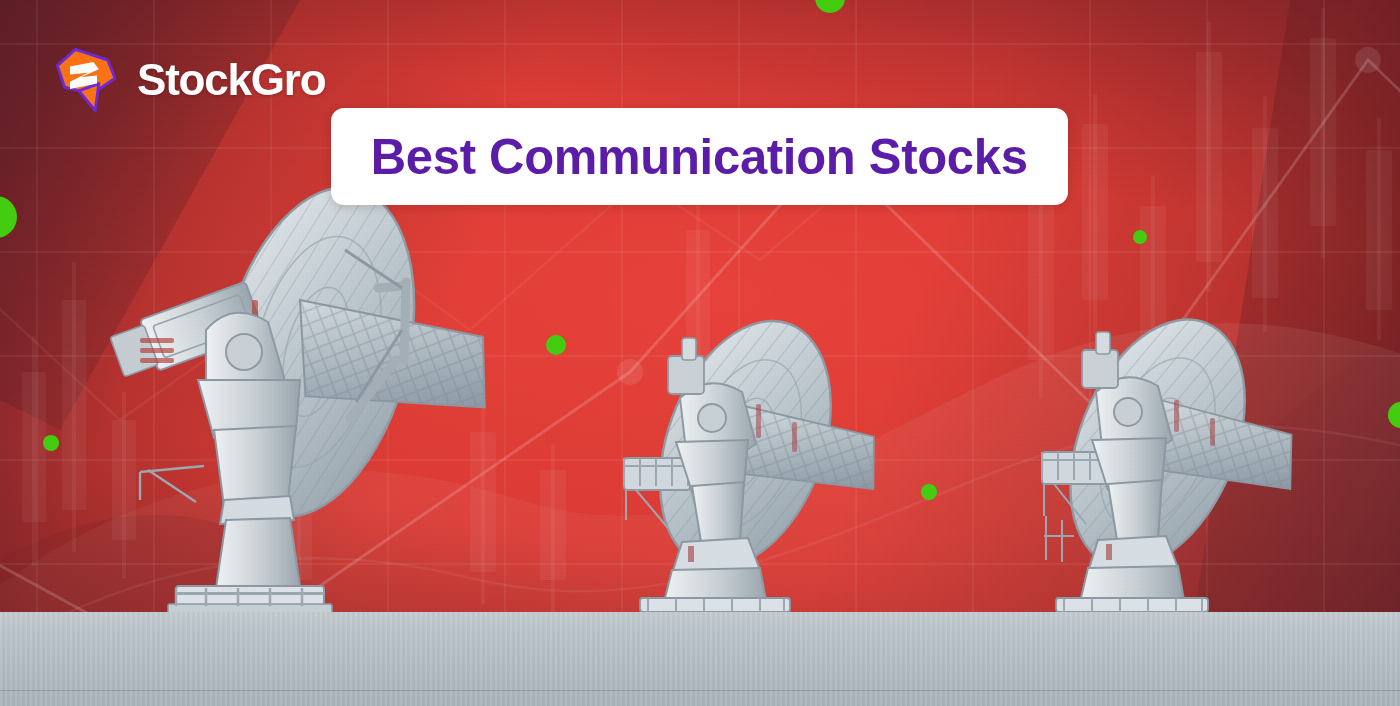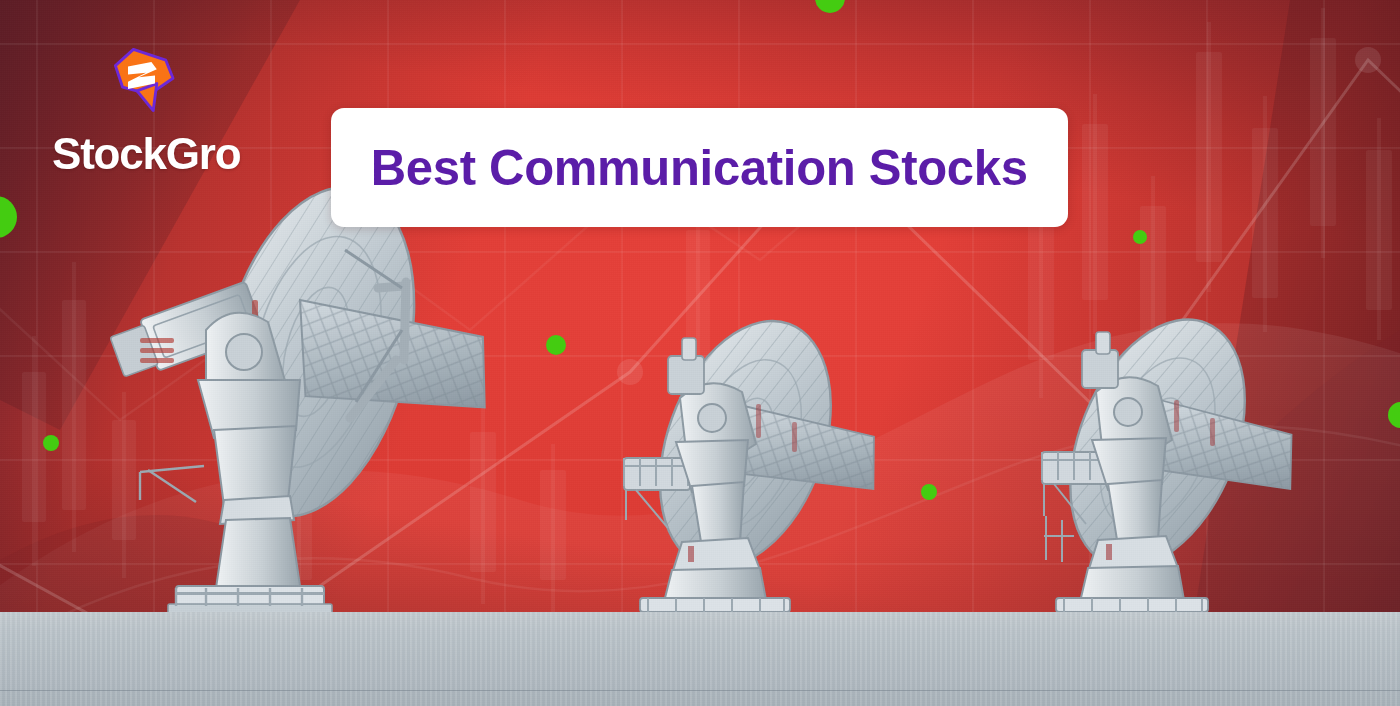--- a/index.html
+++ b/index.html
@@ -30,39 +30,39 @@
     position:absolute;inset:0;opacity:.26;
     background-image:
       repeating-linear-gradient(0deg, rgba(255,255,255,.035) 0 1px, rgba(0,0,0,.035) 1px 2px),
       repeating-linear-gradient(90deg, rgba(255,255,255,.03) 0 1px, rgba(0,0,0,.03) 1px 2px);
   }
 
   .bg-svg{position:absolute;inset:0;width:1400px;height:706px;}
 
   
   .title-card{
-    position:absolute;left:331px;top:108px;width:737px;height:119px;
+    position:absolute;left:331px;top:108px;width:737px;height:97px;
     background:#FFFFFF;border-radius:13px;
     display:flex;align-items:center;justify-content:center;
     box-shadow:0 2px 10px rgba(60,10,12,.18);
   }
   .title-text{
     font-family:"Liberation Sans Narrow","Liberation Sans",sans-serif;
     font-weight:bold;
     font-size:50px;
     letter-spacing:-0.3px;
     color:#5B1DA8;
     white-space:nowrap;
     transform:scaleX(.98);
   }
 
   
   .logo{
     position:absolute;left:52px;top:44px;
-    display:flex;align-items:center;gap:13px;flex-direction:column;
+    display:flex;align-items:center;gap:13px;
   }
   .logo-mark{width:72px;height:72px;display:block;}
   .logo-word{
     font-family:"Liberation Sans",sans-serif;
     font-weight:bold;font-size:44px;letter-spacing:-1.2px;
     color:#FFFFFF;
     text-shadow:0 1px 3px rgba(70,12,14,.35);
   }
 
   

